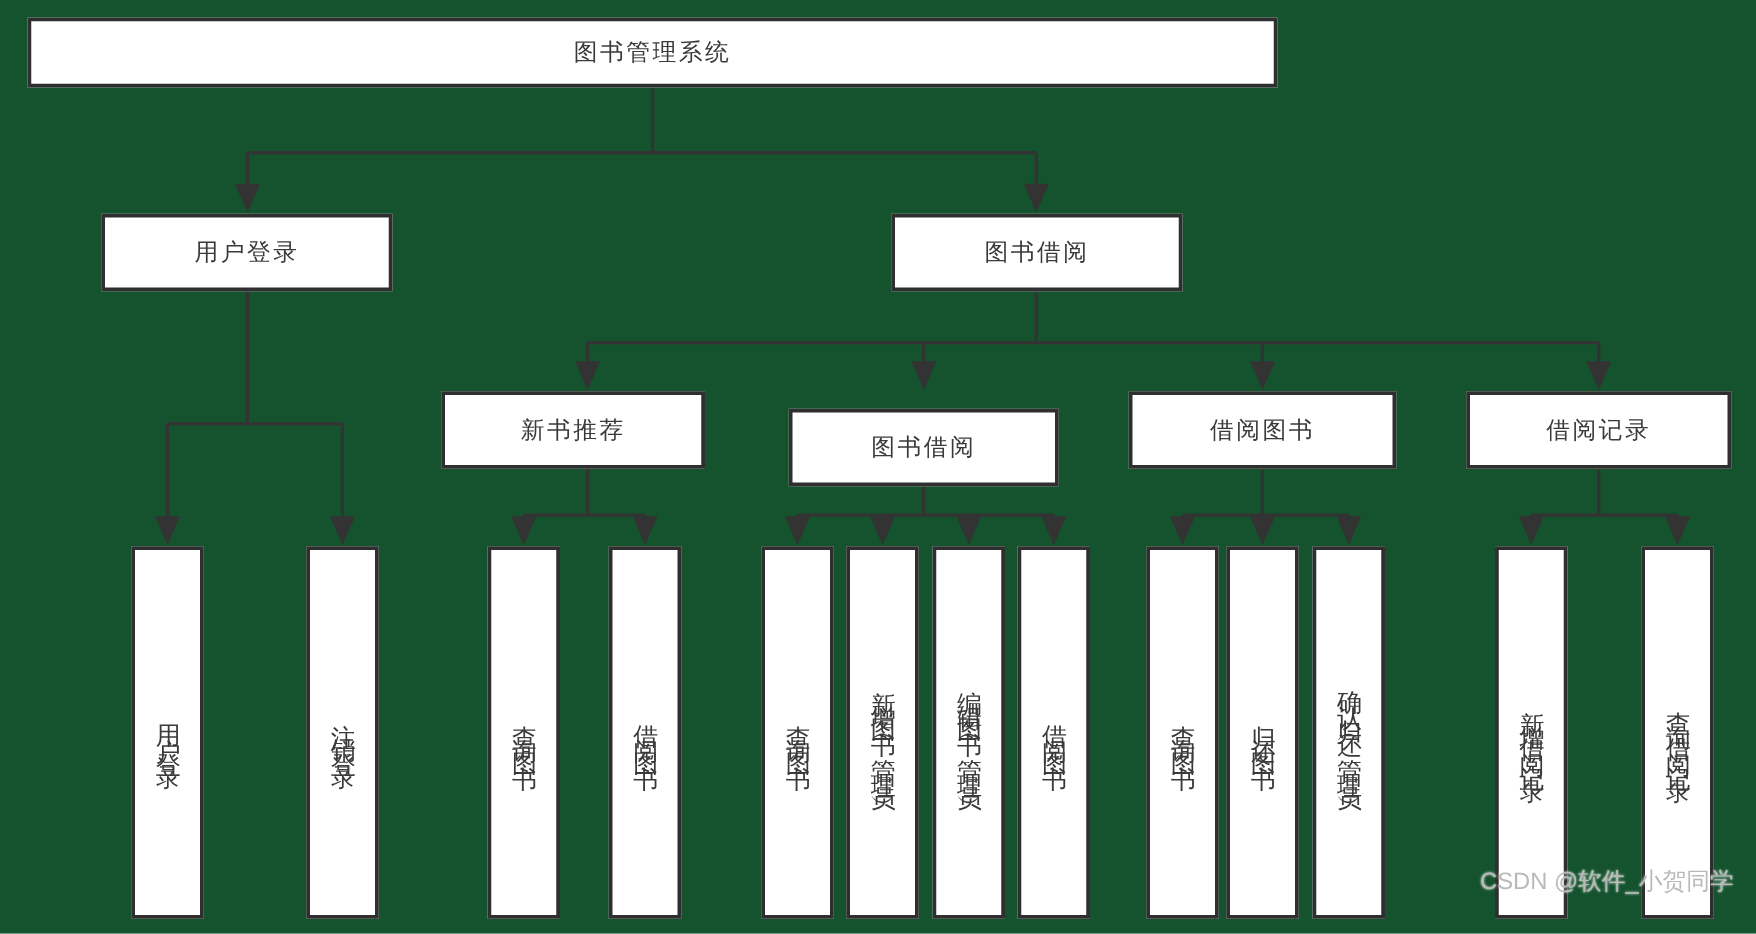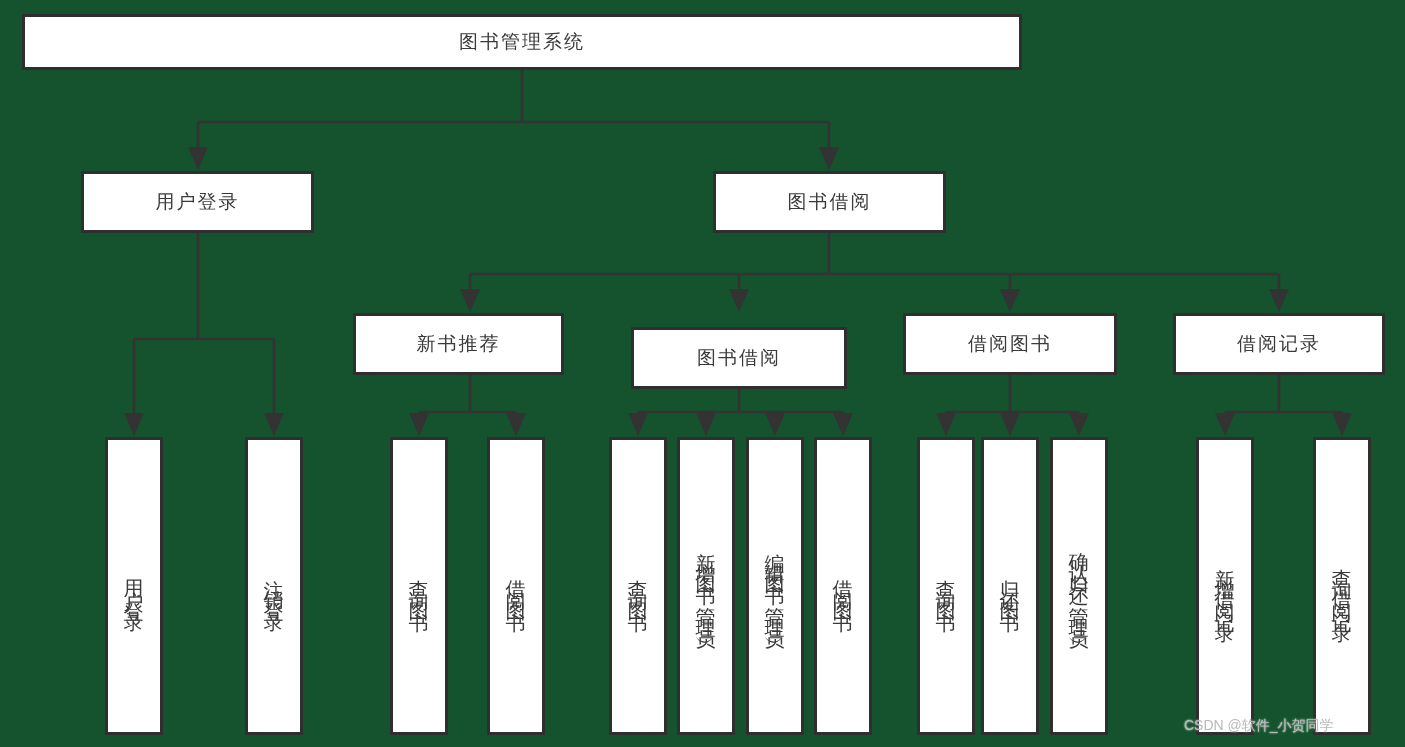--- a/index.html
+++ b/index.html
@@ -31,22 +31,22 @@
   .box.v{width:58px;height:298px;}
   .box.v span{
     writing-mode:vertical-lr;
     text-orientation:mixed;
     font-size:20px;
     letter-spacing:11px;
     line-height:1;
   }
   #watermark{
     position:absolute;
-    left:1184px;top:717px;
-    font-size:14px;
+    left:1184px;top:692px;
+    font-size:19px;
     color:#b9b9b9;
     text-shadow:0 0 2px #ffffff;
     white-space:nowrap;
     z-index:5;
   }
 </style>
 </head>
 <body>
 
 <div id="stage">

